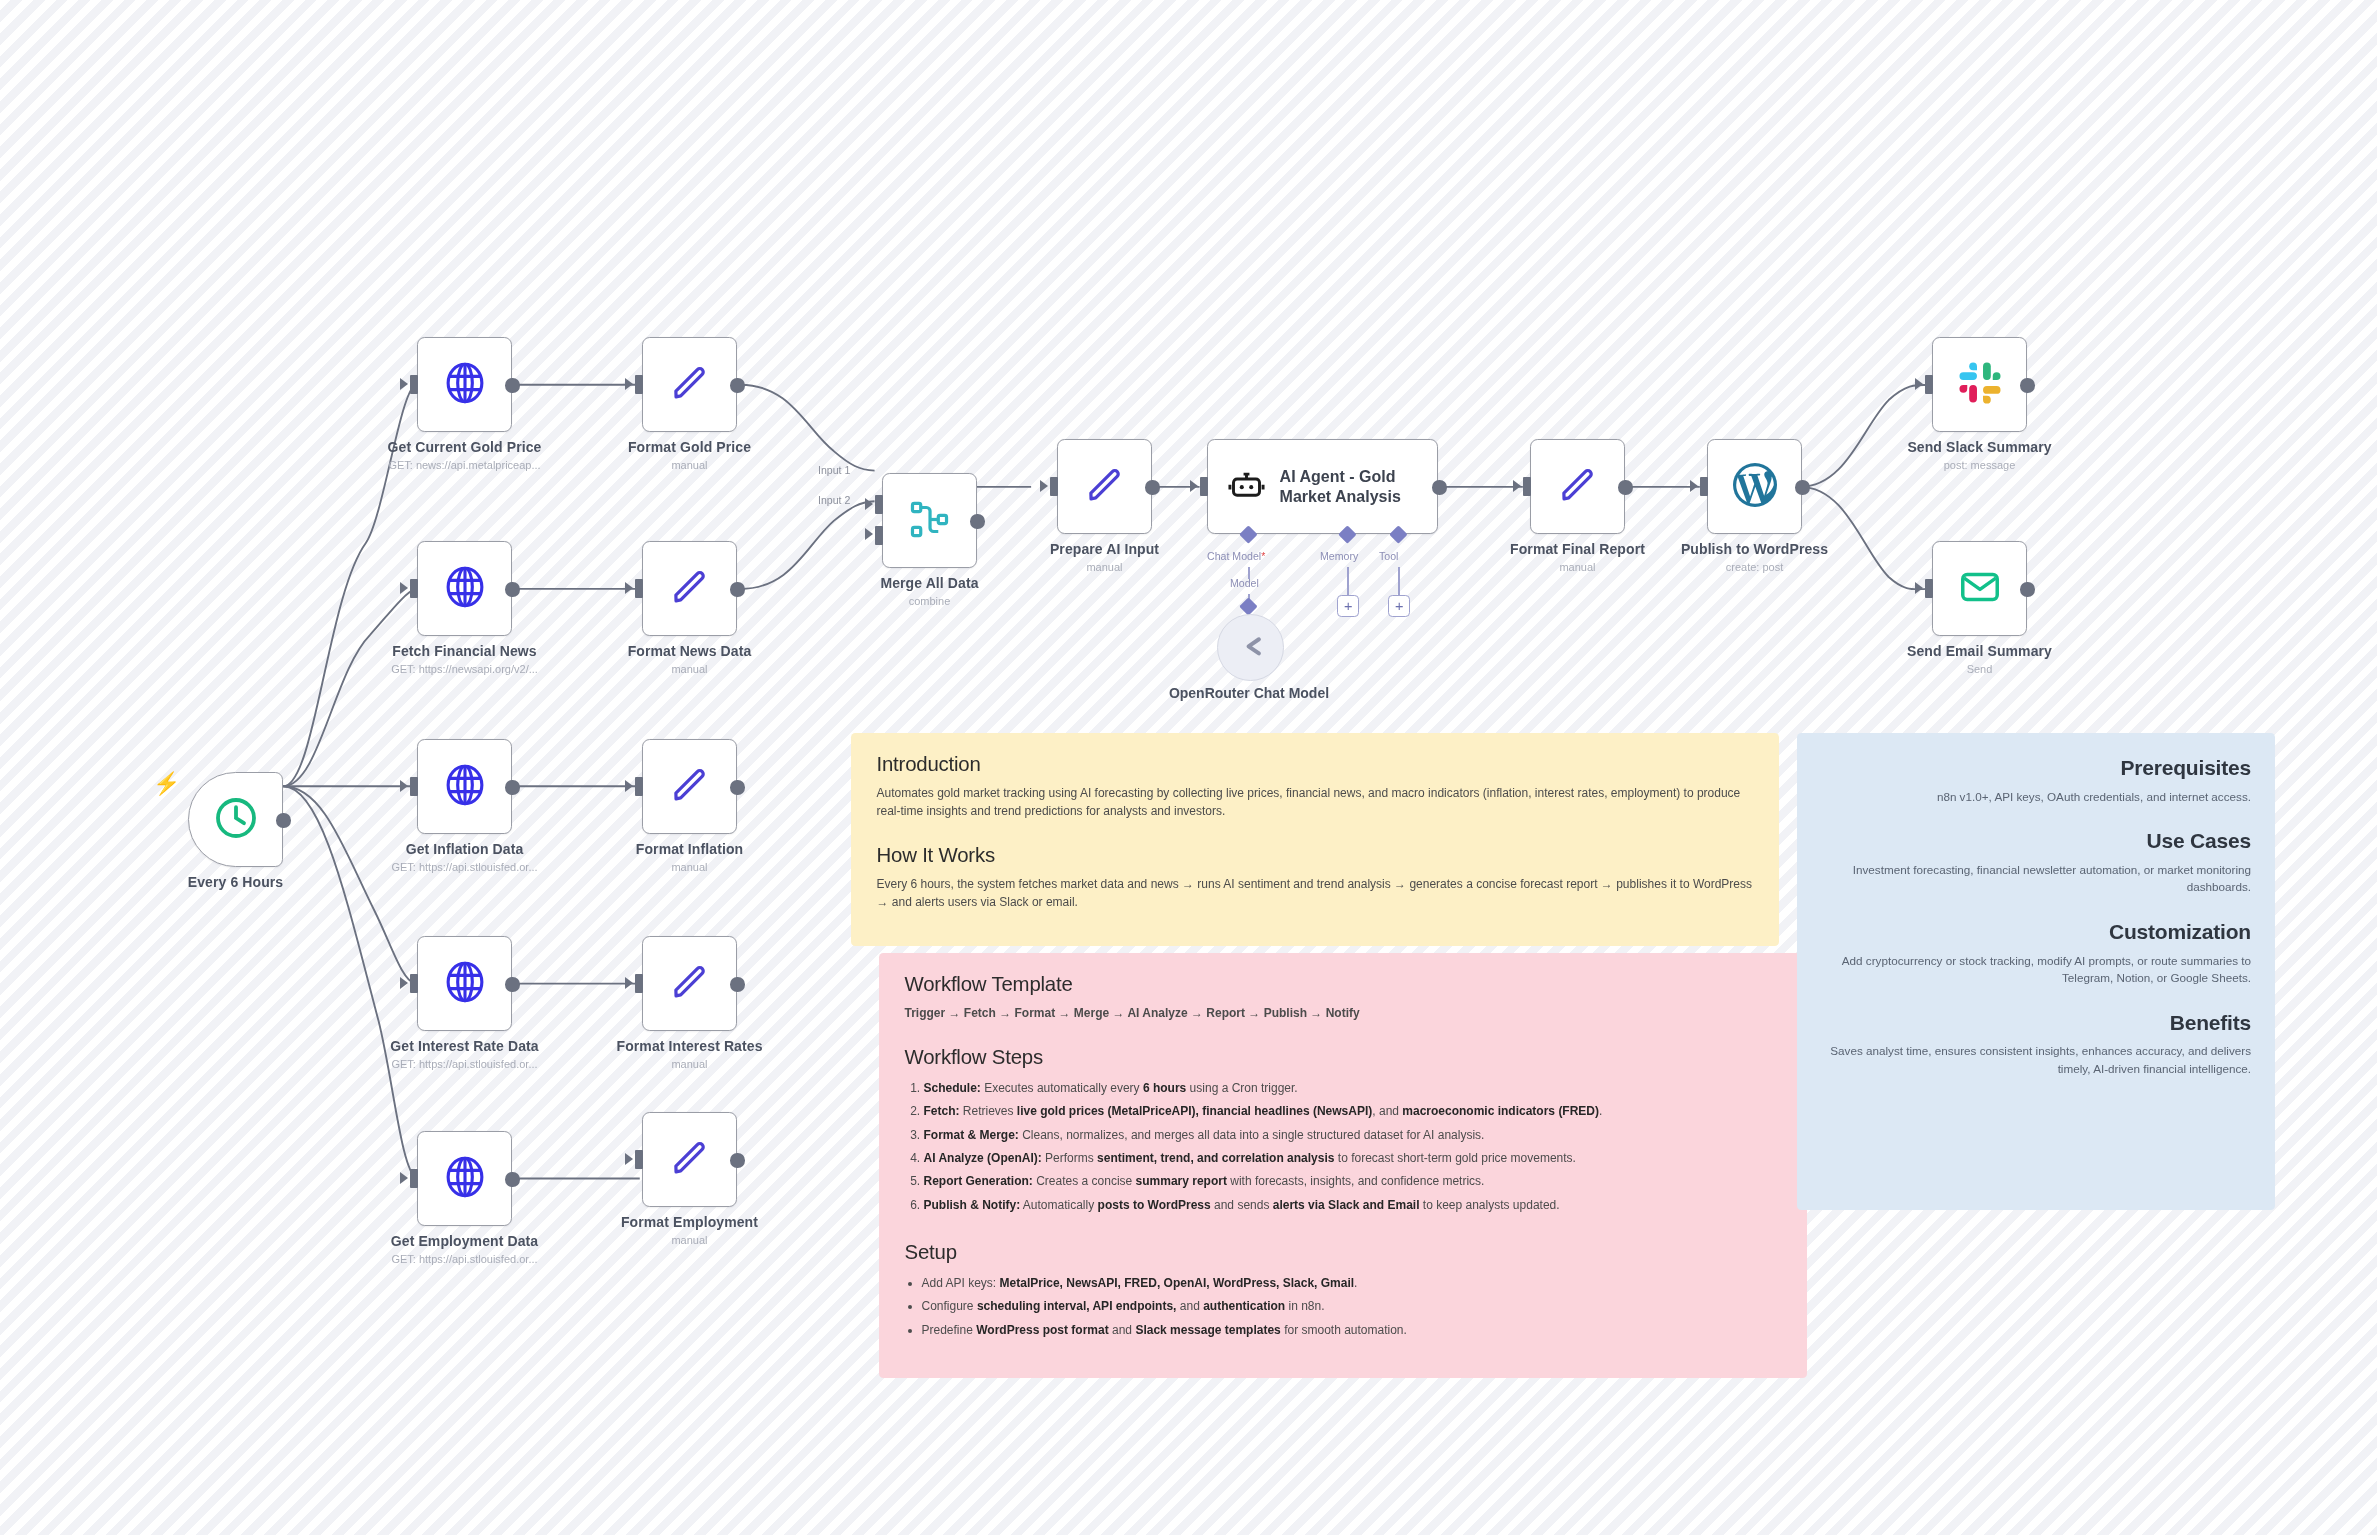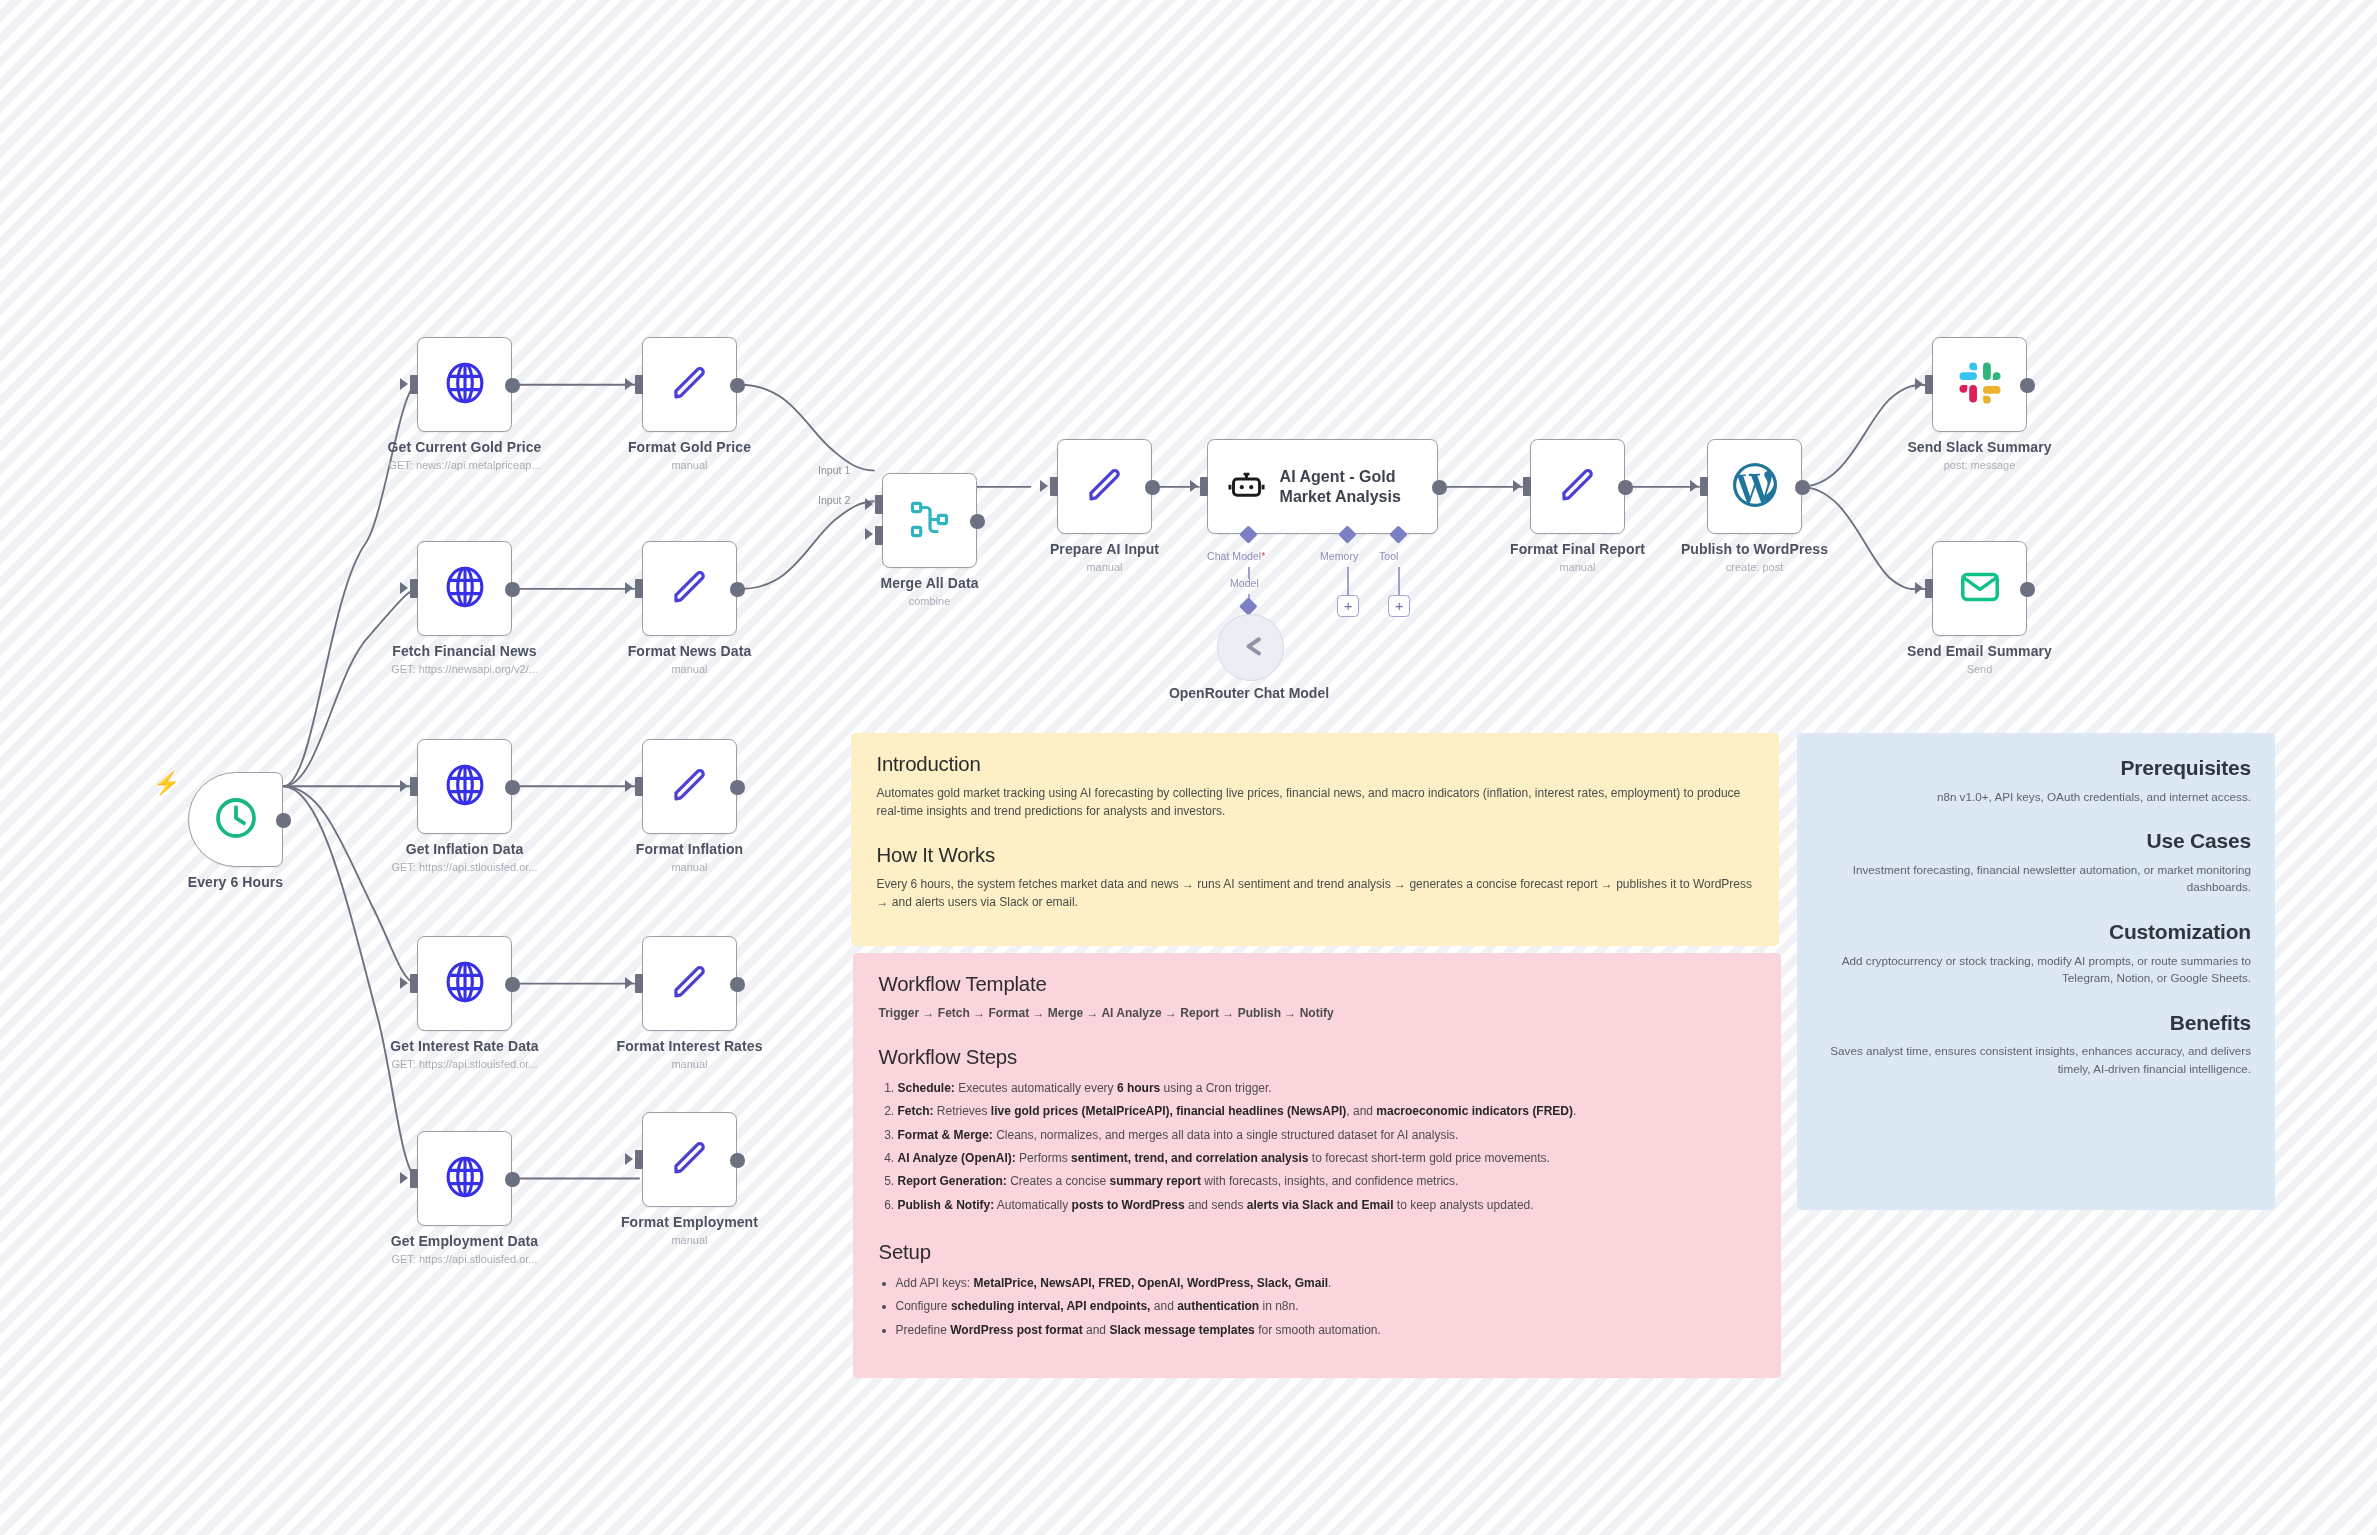--- a/index.html
+++ b/index.html
@@ -467,21 +467,21 @@
     <div class="sub">Send</div>
   </div>
 
   <div class="sticky yellow" style="left:851px;top:733px;width:928px;height:213px;padding:20.4px 25.5px 0 25.5px;">
     <h2>Introduction</h2>
     <p>Automates gold market tracking using AI forecasting by collecting live prices, financial news, and macro indicators (inflation, interest rates, employment) to produce real-time insights and trend predictions for analysts and investors.</p>
     <h2 class="sp">How It Works</h2>
     <p>Every 6 hours, the system fetches market data and news → runs AI sentiment and trend analysis → generates a concise forecast report → publishes it to WordPress → and alerts users via Slack or email.</p>
   </div>
 
-  <div class="sticky pink" style="left:853px;top:953px;width:928px;height:425px;padding:20.4px 25.5px 0 25.5px;">
+  <div class="sticky pink" style="left:879px;top:953px;width:928px;height:425px;padding:20.4px 25.5px 0 25.5px;">
     <h2>Workflow Template</h2>
     <p class="flowline">Trigger → Fetch → Format → Merge → AI Analyze → Report → Publish → Notify</p>
     <h2 class="sp">Workflow Steps</h2>
     <ol>
       <li><b>Schedule:</b><span> Executes automatically every </span><b>6 hours</b><span> using a Cron trigger.</span></li>
       <li><b>Fetch:</b><span> Retrieves </span><b>live gold prices (MetalPriceAPI), financial headlines (NewsAPI)</b><span>, and </span><b>macroeconomic indicators (FRED)</b><span>.</span></li>
       <li><b>Format &amp; Merge:</b><span> Cleans, normalizes, and merges all data into a single structured dataset for AI analysis.</span></li>
       <li><b>AI Analyze (OpenAI):</b><span> Performs </span><b>sentiment, trend, and correlation analysis</b><span> to forecast short-term gold price movements.</span></li>
       <li><b>Report Generation:</b><span> Creates a concise </span><b>summary report</b><span> with forecasts, insights, and confidence metrics.</span></li>
       <li><b>Publish &amp; Notify:</b><span> Automatically </span><b>posts to WordPress</b><span> and sends </span><b>alerts via Slack and Email</b><span> to keep analysts updated.</span></li>

